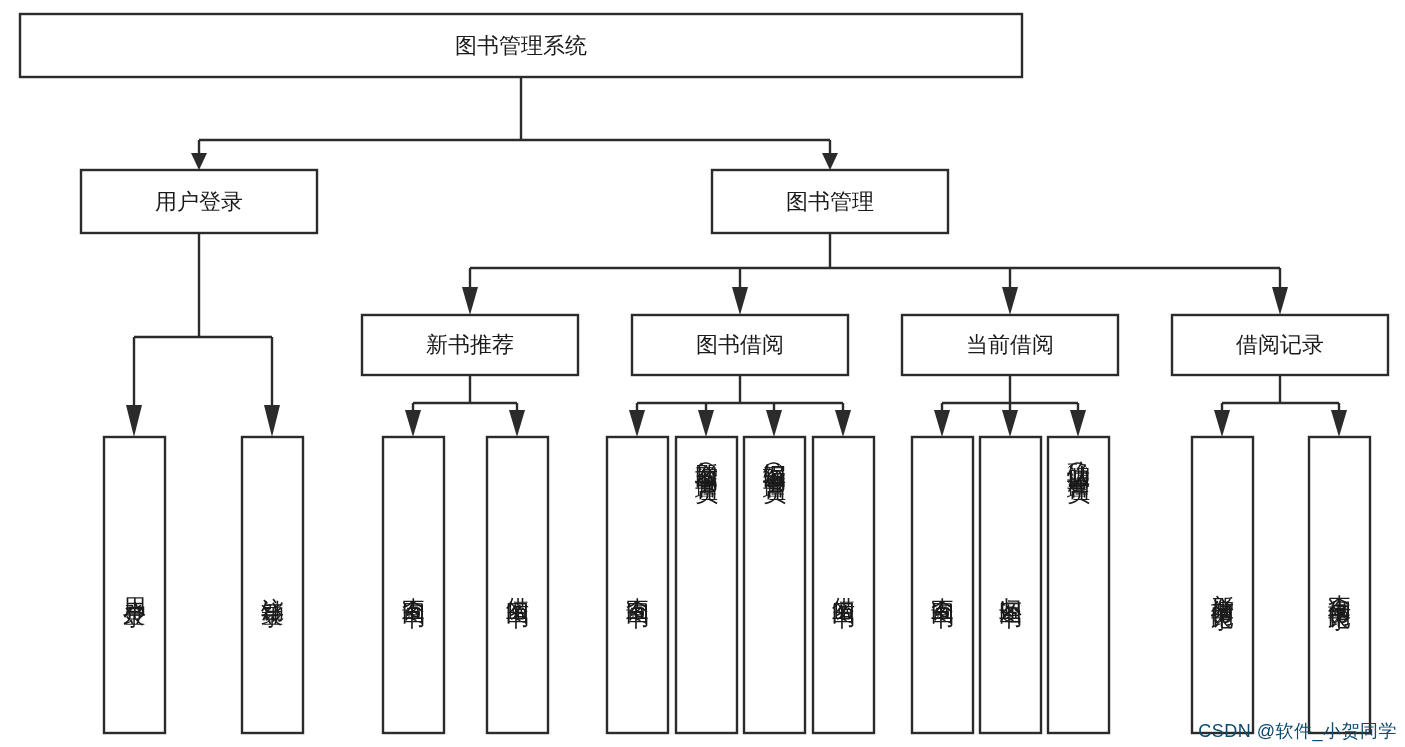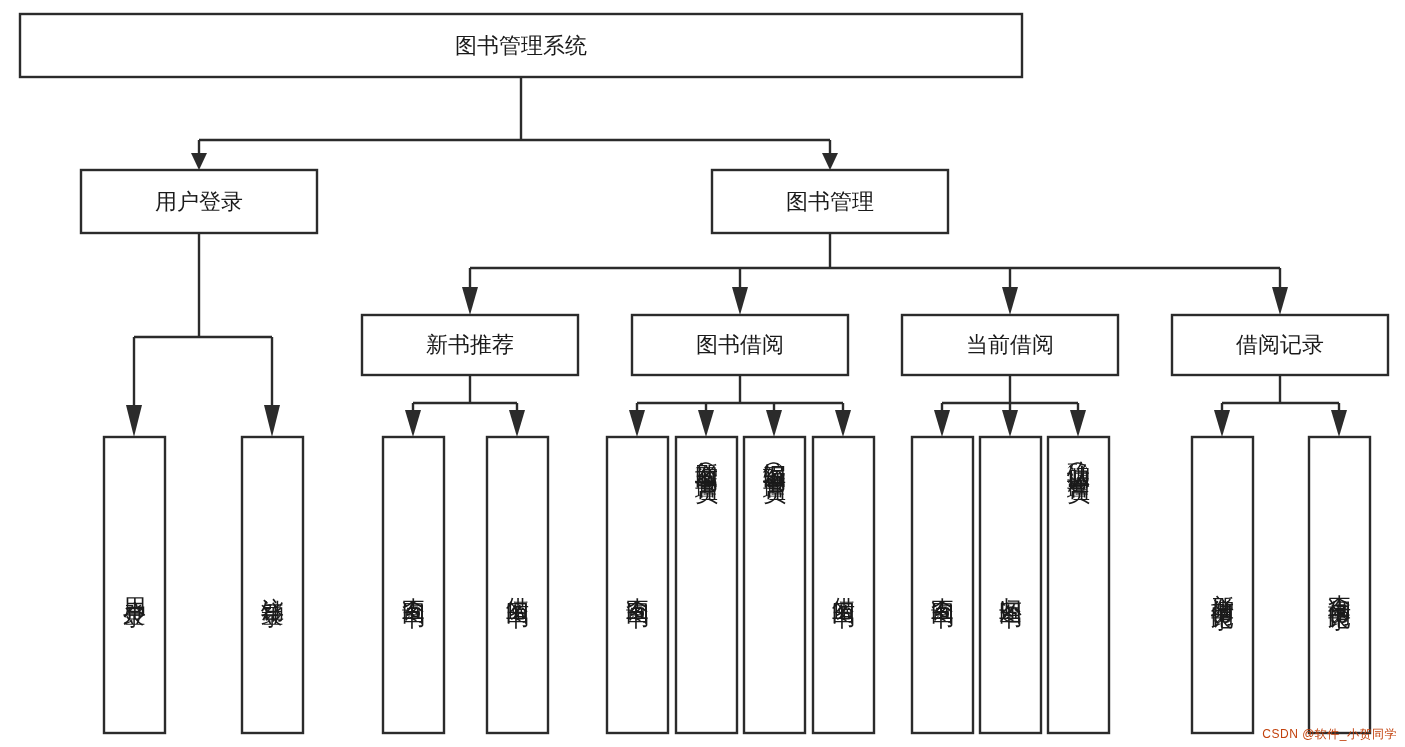--- a/index.html
+++ b/index.html
@@ -62,22 +62,22 @@
     line-height: 1;
     color: #1a1a1a;
     white-space: nowrap;
     pointer-events: none;
   }
   .watermark {
     position: absolute;
     right: 8px;
     bottom: 4px;
     font-family: "Liberation Sans", "DejaVu Sans", sans-serif;
-    font-size: 12px;
-    color: #c2410c;
+    font-size: 18px;
+    color: #0c4a6e;
     letter-spacing: 0.5px;
     white-space: nowrap;
   }
 </style>
 </head>
 <body>
 
 <div id="diagram-root">
 
   <svg class="diagram-canvas" viewBox="0 0 1405 747" xmlns="http://www.w3.org/2000/svg">

